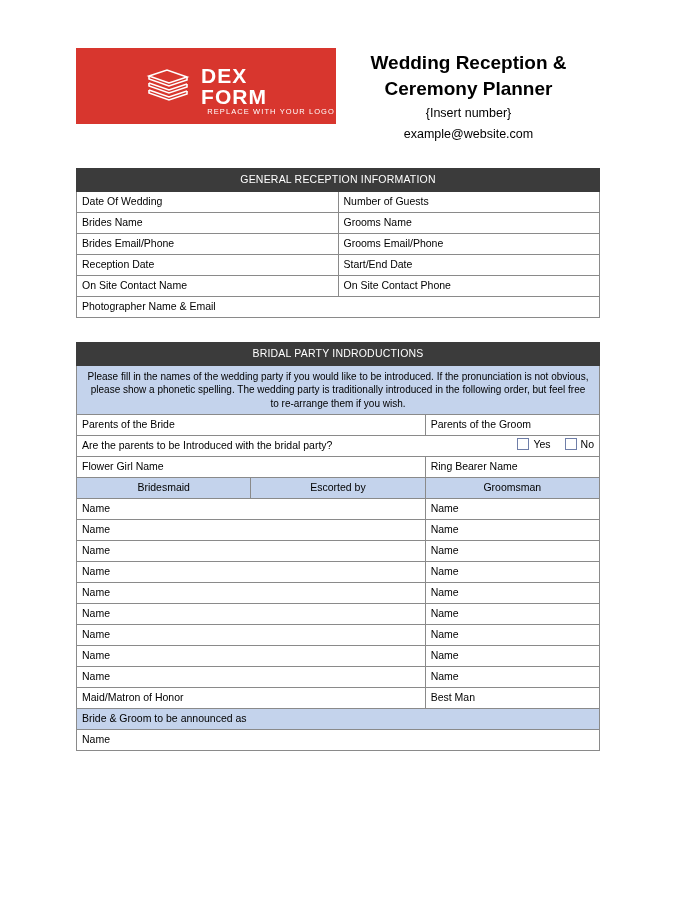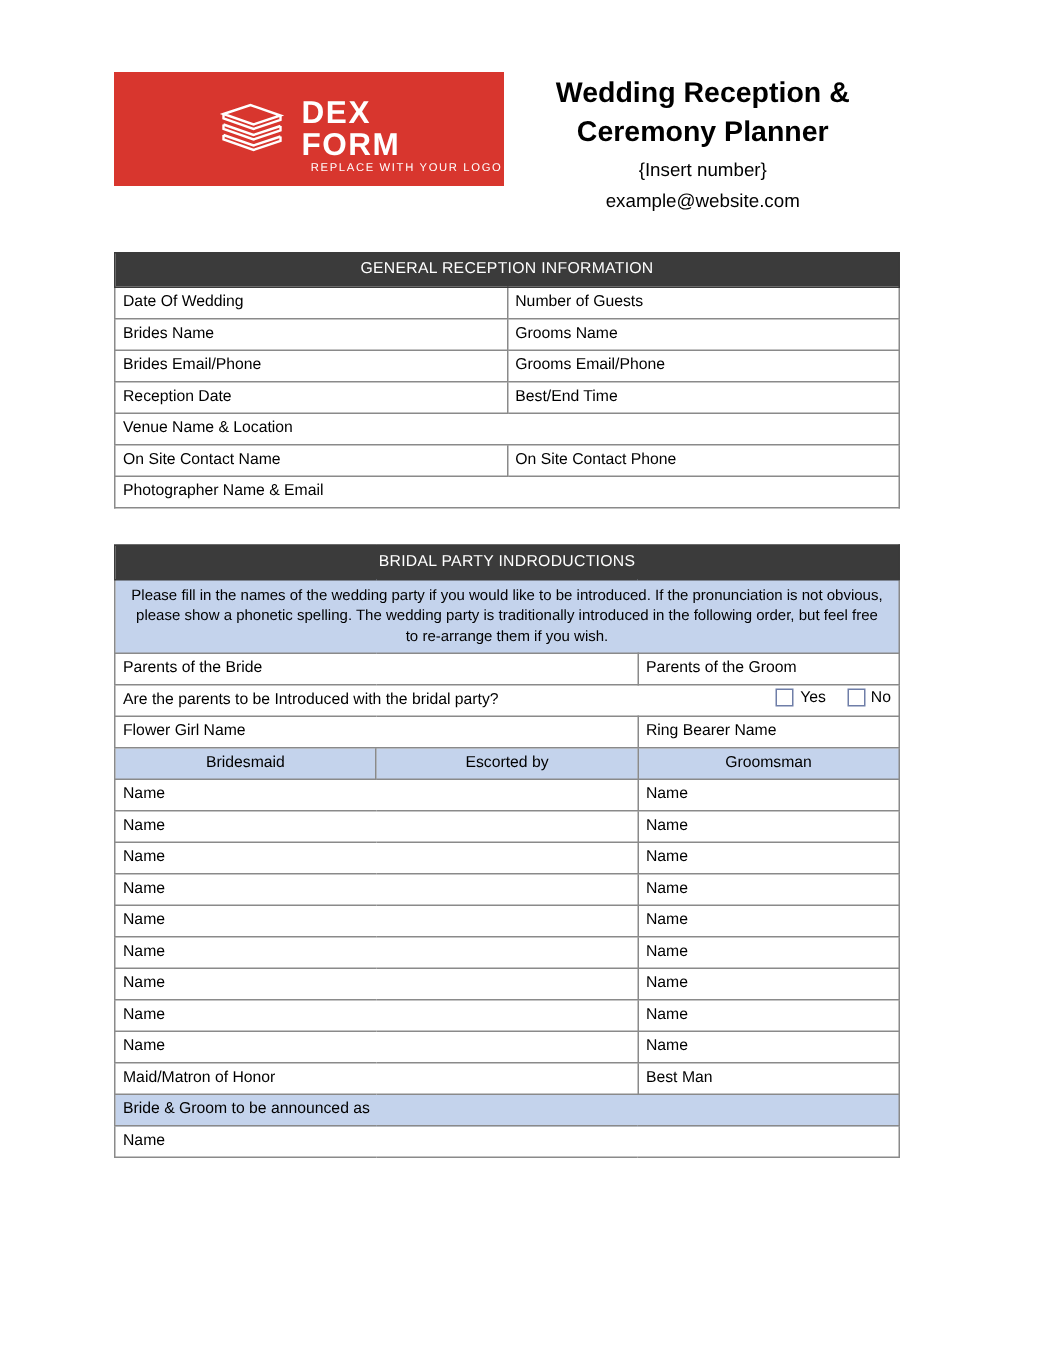--- a/index.html
+++ b/index.html
@@ -210,24 +210,21 @@
       <tr>
         <td>Brides Name</td>
         <td>Grooms Name</td>
       </tr>
       <tr>
         <td>Brides Email/Phone</td>
         <td>Grooms Email/Phone</td>
       </tr>
       <tr>
         <td>Reception Date</td>
-        <td>Best/End Time</td>
-      </tr>
-      <tr>
-        <td colspan="2">Venue Name &amp; Location</td>
+        <td>Start/End Date</td>
       </tr>
       <tr>
         <td>On Site Contact Name</td>
         <td>On Site Contact Phone</td>
       </tr>
       <tr>
         <td colspan="2">Photographer Name &amp; Email</td>
       </tr>
     </tbody>
       </table>

